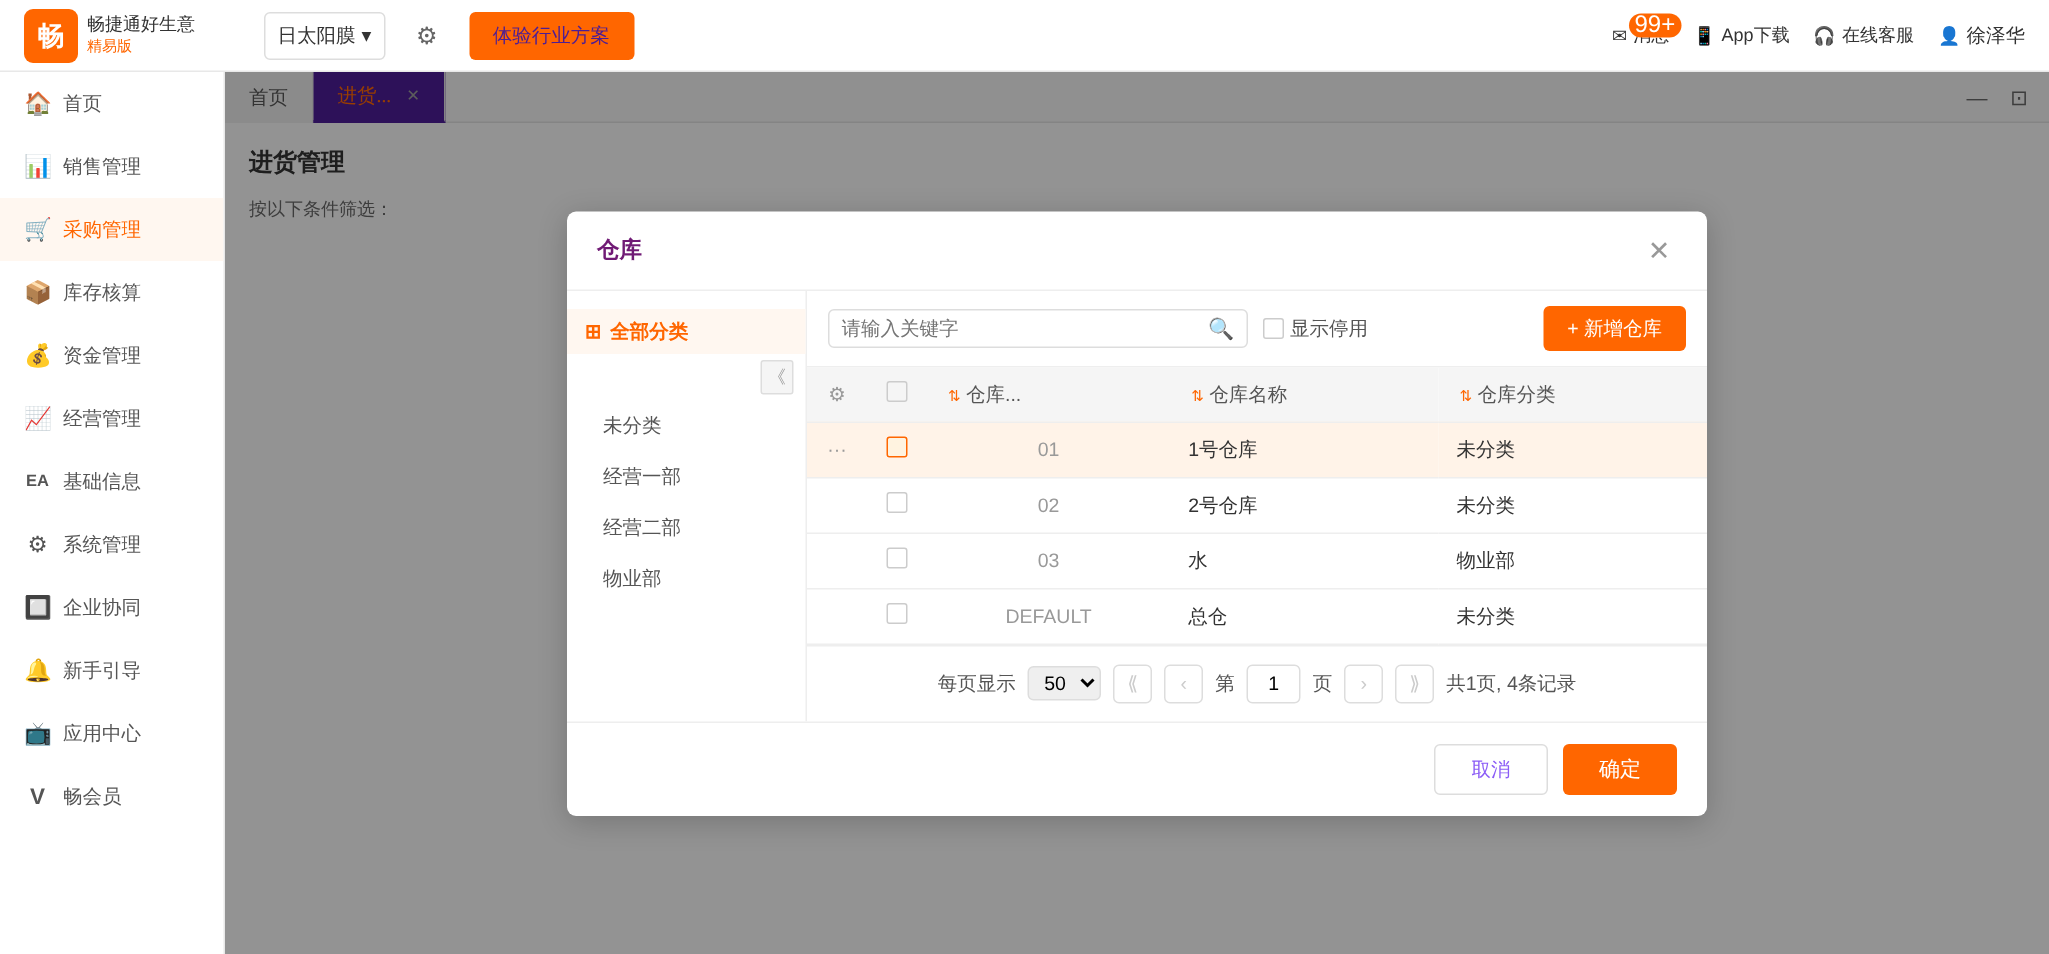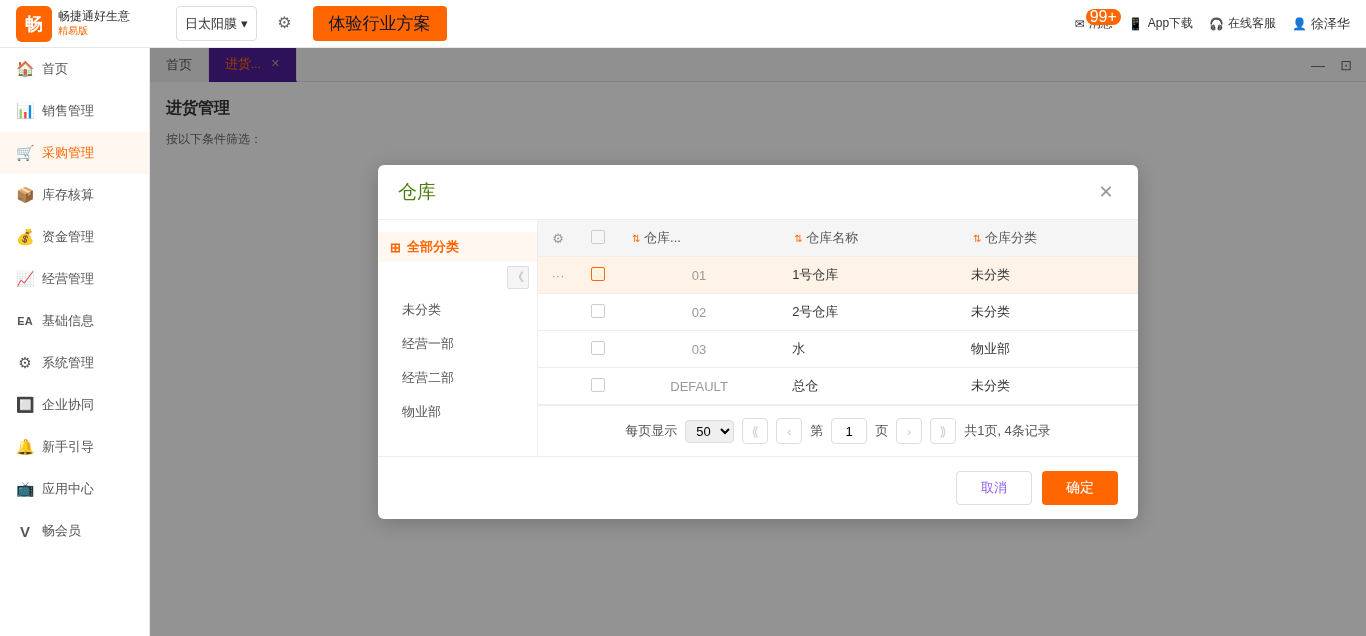--- a/index.html
+++ b/index.html
@@ -41,23 +41,23 @@
       display: flex; align-items: center; gap: 4px;
       color: #333; font-size: 13px; cursor: pointer;
       padding: 4px 8px; border: 1px solid #ddd; border-radius: 4px;
     }
     .gear-btn {
       width: 32px; height: 32px;
       display: flex; align-items: center; justify-content: center;
       color: #666; cursor: pointer; font-size: 16px;
     }
     .trial-btn {
-      background: #f60; color: #0f172a;
+      background: #f60; color: #4c1d95;
       border: none; border-radius: 4px;
-      padding: 6px 16px; cursor: pointer; font-size: 17px;
+      padding: 6px 16px; cursor: pointer; font-size: 13px;
     }
     .header-right {
       display: flex; align-items: center; gap: 16px;
     }
     .header-action {
       display: flex; align-items: center; gap: 4px;
       color: #333; cursor: pointer; font-size: 12px; position: relative;
     }
     .badge {
       background: #f60; color: #fff;
@@ -121,21 +121,21 @@
       width: 760px;
       max-height: 560px;
       display: flex; flex-direction: column;
       box-shadow: 0 4px 20px rgba(0,0,0,0.2);
     }
     .modal-header {
       display: flex; align-items: center; justify-content: space-between;
       padding: 14px 20px;
       border-bottom: 1px solid #eee;
     }
-    .modal-title { font-size: 19px; font-weight: normal; color: #4d7c0f; }
+    .modal-title { font-size: 15px; font-weight: bold; color: #701a75; }
     .modal-close {
       color: #999; cursor: pointer; font-size: 18px;
       width: 24px; height: 24px; display: flex; align-items: center; justify-content: center;
       border-radius: 50%;
     }
     .modal-body {
       display: flex; flex: 1; overflow: hidden;
     }
     
     .category-panel {
@@ -427,20 +427,31 @@
             <div class="cat-item">
               <span>经营二部</span>
             </div>
             <div class="cat-item">
               <span>物业部</span>
             </div>
           </div>
 
           <div class="table-panel">
 
+            <div class="table-toolbar">
+              <div class="search-box">
+                <input type="text" class="search-input" placeholder="请输入关键字" style="">
+                <span class="search-icon">🔍</span>
+              </div>
+              <div class="show-disabled">
+                <span class="checkbox-styled"></span>
+                <span>显示停用</span>
+              </div>
+              <button class="btn-add">+ 新增仓库</button>
+            </div>
 
             <div class="data-table">
               <table>
                 <thead>
                   <tr>
                     <th class="gear-col">⚙</th>
                     <th class="col-checkbox">
                       <span class="checkbox-styled"></span>
                     </th>
                     <th>

